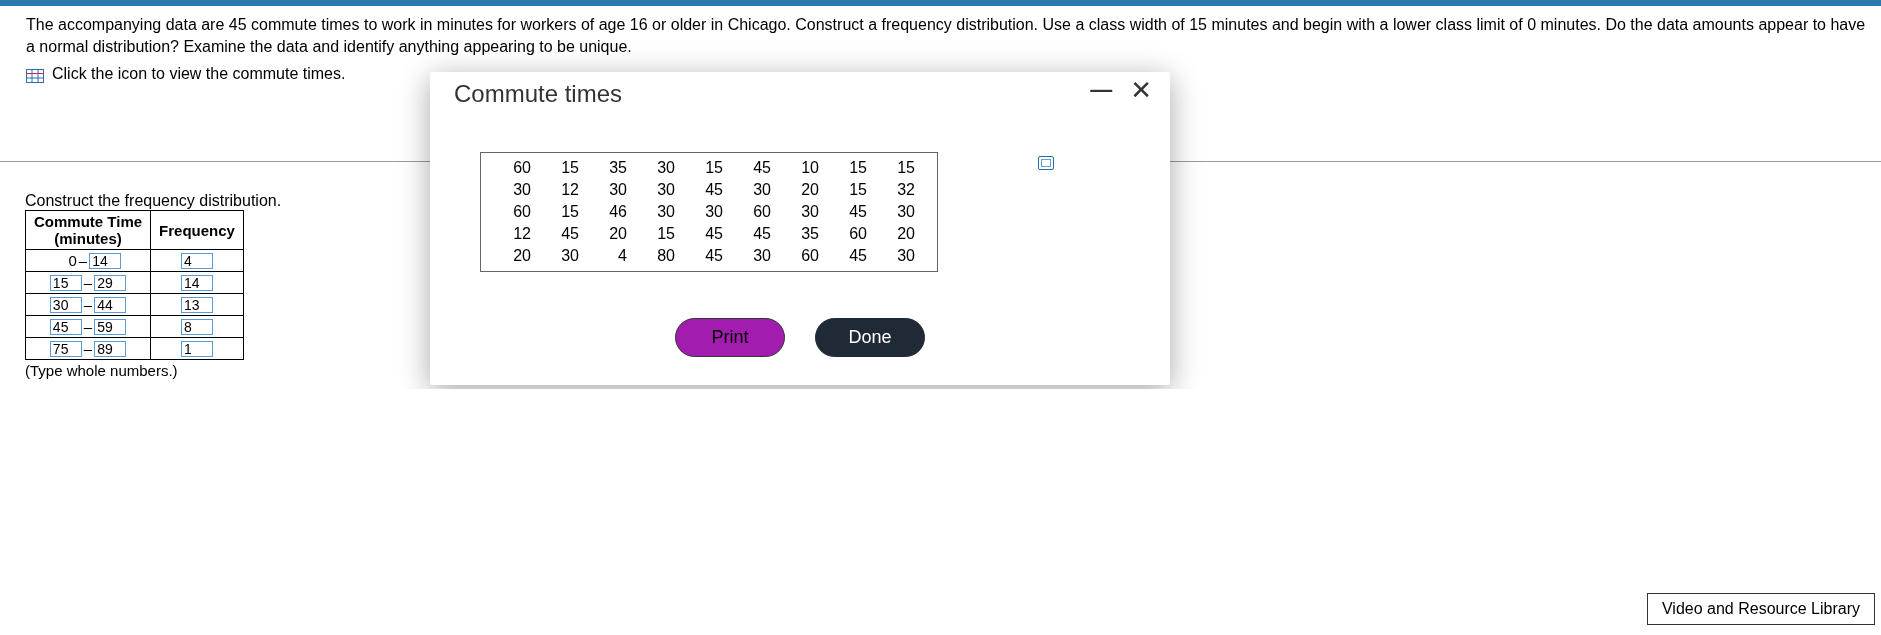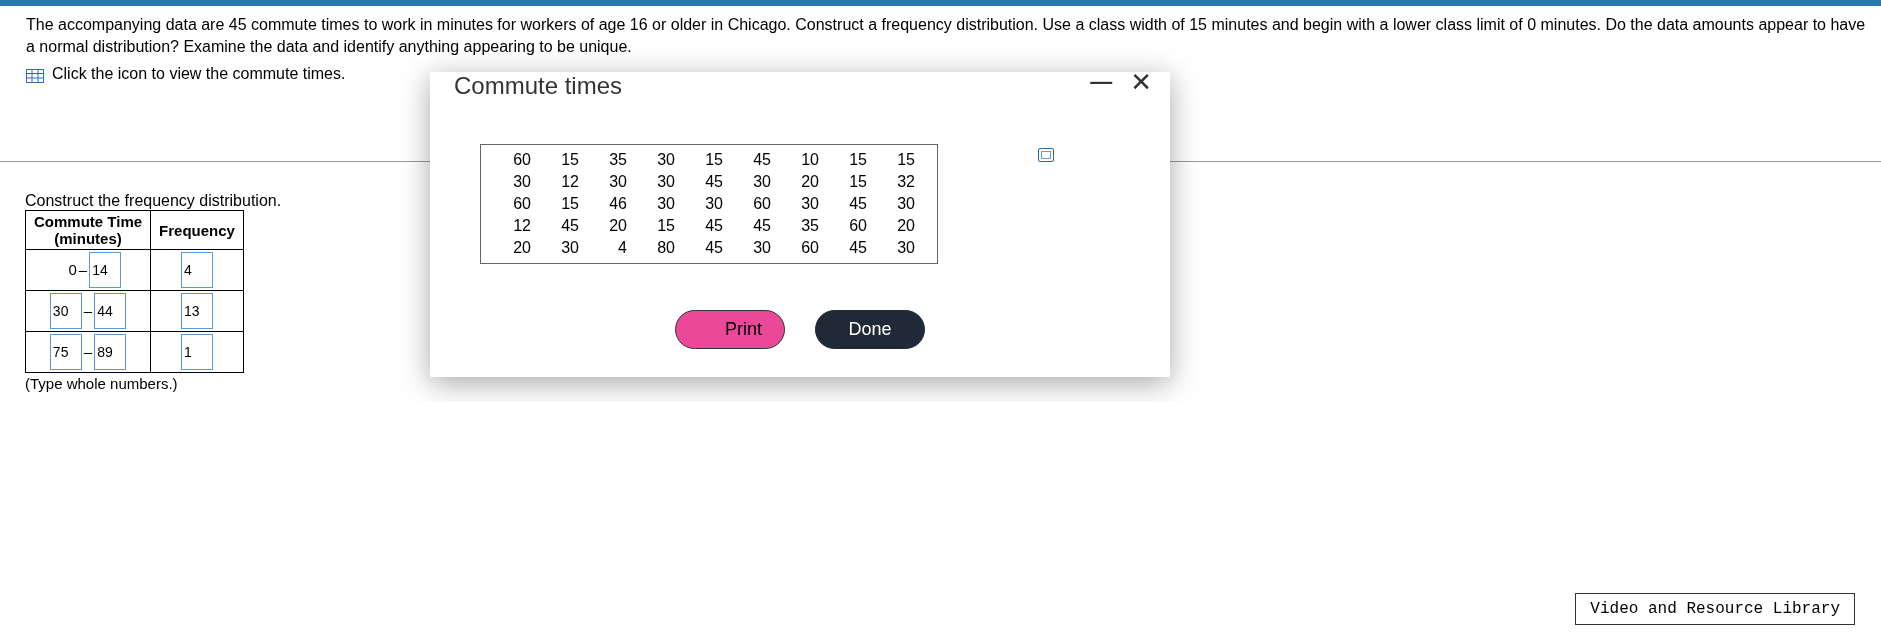--- a/index.html
+++ b/index.html
@@ -50,21 +50,21 @@
   .freq-table th, .freq-table td {
     border: 1px solid #000;
     padding: 2px 8px;
     text-align: center;
   }
   .freq-table th {
     font-weight: bold;
   }
   .num-input {
     width: 32px;
-    height: 36px;
+    height: 16px;
     border: 1px solid #5b9bd5;
     text-align: left;
     font-size: 14px;
     padding: 0 2px;
     font-family: inherit;
   }
   .range-cell {
     white-space: nowrap;
   }
   .lo-fixed {
@@ -85,21 +85,21 @@
     top: -90px;
     width: 740px;
     background: #fff;
     box-shadow: 0 6px 30px rgba(0,0,0,0.35);
     border-radius: 2px;
   }
   .modal-header {
     display: flex;
     align-items: center;
     justify-content: space-between;
-    padding: 0 18px 4px 24px;
+    padding: 8px 18px 4px 24px;
   }
   .modal-title {
     font-size: 24px;
     color: #333;
   }
   .modal-controls {
     display: flex;
     gap: 18px;
     align-items: center;
     font-size: 22px;
@@ -149,39 +149,38 @@
   }
   .btn {
     min-width: 110px;
     padding: 8px 22px;
     border-radius: 22px;
     font-size: 18px;
     cursor: pointer;
     text-align: center;
   }
   .btn-outline {
-    background: #ec4899;
+    background: #a21caf;
     border: 1.5px solid #333;
     color: #000;
-    text-align: right;
   }
   .btn-solid {
     background: #1f2a36;
     border: 1.5px solid #1f2a36;
     color: #fff;
   }
 
   .resource-btn {
     position: fixed;
-    right: 26px;
+    right: 6px;
     bottom: 10px;
     border: 1px solid #333;
     background: #fff;
     padding: 6px 14px;
-    font-family: Liberation Mono, monospace;
+    font-family: Liberation Sans, sans-serif;
     font-size: 16px;
     cursor: pointer;
   }
 </style>
 </head>
 <body>
 
 <div class="top-bar"></div>
 
 <div class="question-area">
@@ -214,22 +213,30 @@
           </th>
           <th>Frequency</th>
         </tr>
       </thead>
       <tbody id="freq-body">
           <tr>
             <td class="range-cell"><span class="lo-fixed">0</span><span class="dash">–</span><input class="num-input" value="14" style=""></td>
             <td><input class="num-input" value="4" style=""></td>
           </tr>
           <tr>
+            <td class="range-cell"><input class="num-input" value="15" style=""><span class="dash">–</span><input class="num-input" value="29" style=""></td>
+            <td><input class="num-input" value="14" style=""></td>
+          </tr>
+          <tr>
             <td class="range-cell"><input class="num-input" value="30" style=""><span class="dash">–</span><input class="num-input" value="44" style=""></td>
             <td><input class="num-input" value="13" style=""></td>
+          </tr>
+          <tr>
+            <td class="range-cell"><input class="num-input" value="45" style=""><span class="dash">–</span><input class="num-input" value="59" style=""></td>
+            <td><input class="num-input" value="8" style=""></td>
           </tr>
           <tr>
             <td class="range-cell"><input class="num-input" value="75" style=""><span class="dash">–</span><input class="num-input" value="89" style=""></td>
             <td><input class="num-input" value="1" style=""></td>
           </tr>
         </tbody>
     </table>
     <div class="hint">(Type whole numbers.)</div>
   </div>
 

